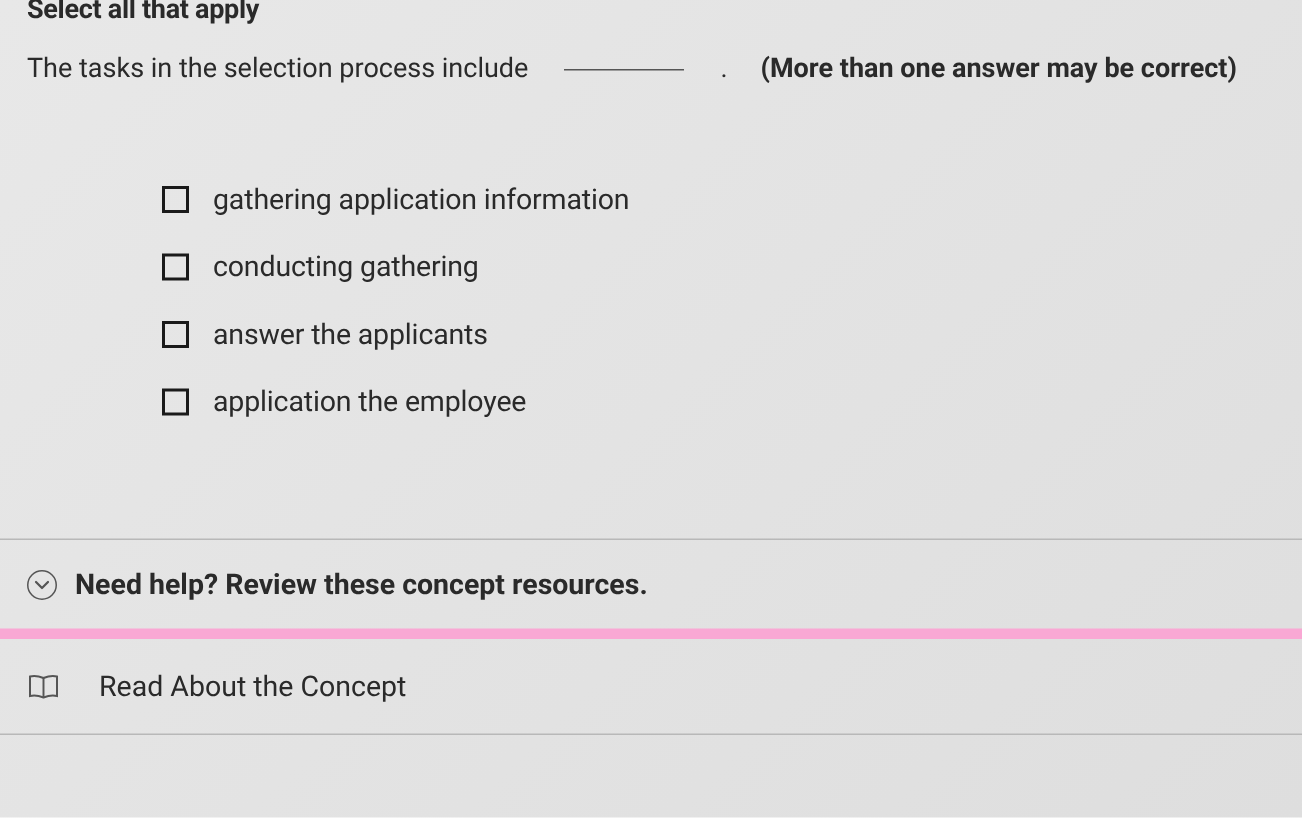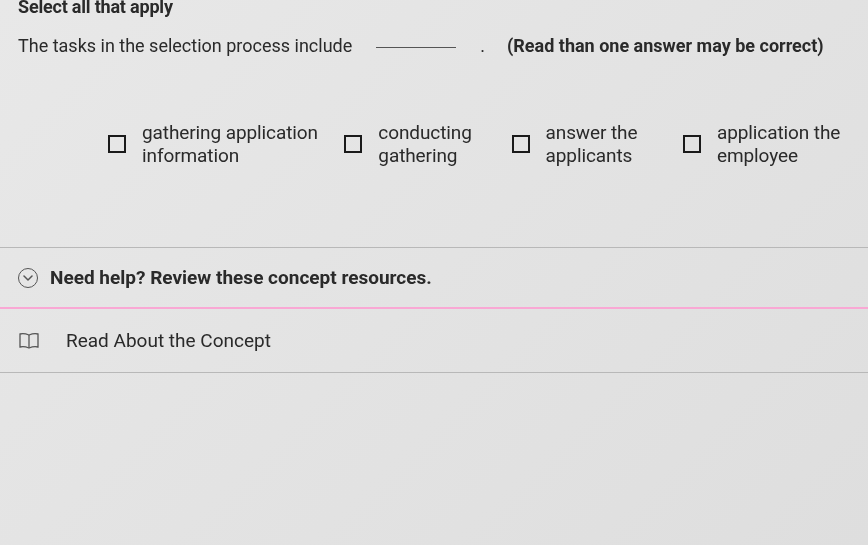--- a/index.html
+++ b/index.html
@@ -45,20 +45,21 @@
       margin: 0 2px;
       transform: translateY(-4px);
     }
     .question-hint {
       font-weight: 700;
       white-space: nowrap;
     }
     .options {
       padding-left: 90px;
       display: flex;
+      flex-direction: column;
       gap: 22px;
       margin-bottom: 80px;
     }
     .option-row {
       display: flex;
       align-items: center;
       gap: 16px;
     }
     .checkbox-box {
       width: 18px;
@@ -74,21 +75,21 @@
       letter-spacing: -0.1px;
     }
     .help-section {
       border-top: 1px solid #b8b8b8;
     }
     .help-header {
       display: flex;
       align-items: center;
       gap: 12px;
       padding: 18px 18px;
-      border-bottom: 2px solid #f9a8d4;
+      border-bottom: 7px solid #f9a8d4;
       cursor: pointer;
     }
     .help-title {
       font-size: 19px;
       font-weight: 700;
       color: #2a2a2a;
     }
     .chevron-circle {
       width: 20px;
       height: 20px;
@@ -124,21 +125,21 @@
 </head>
 <body>
 
 <div class="page">
   <div class="instruction-header">Select all that apply</div>
 
   <div class="question-row">
     <span class="question-stem">The tasks in the selection process include</span>
     <span class="blank-line"></span>
     <span>.</span>
-    <span class="question-hint">(Read than one answer may be correct)</span>
+    <span class="question-hint">(More than one answer may be correct)</span>
   </div>
 
   <div class="options">
     <div class="option-row">
       <div class="checkbox-box"></div>
       <span class="option-label">gathering application information</span>
     </div>
     <div class="option-row">
       <div class="checkbox-box"></div>
       <span class="option-label">conducting gathering</span>

